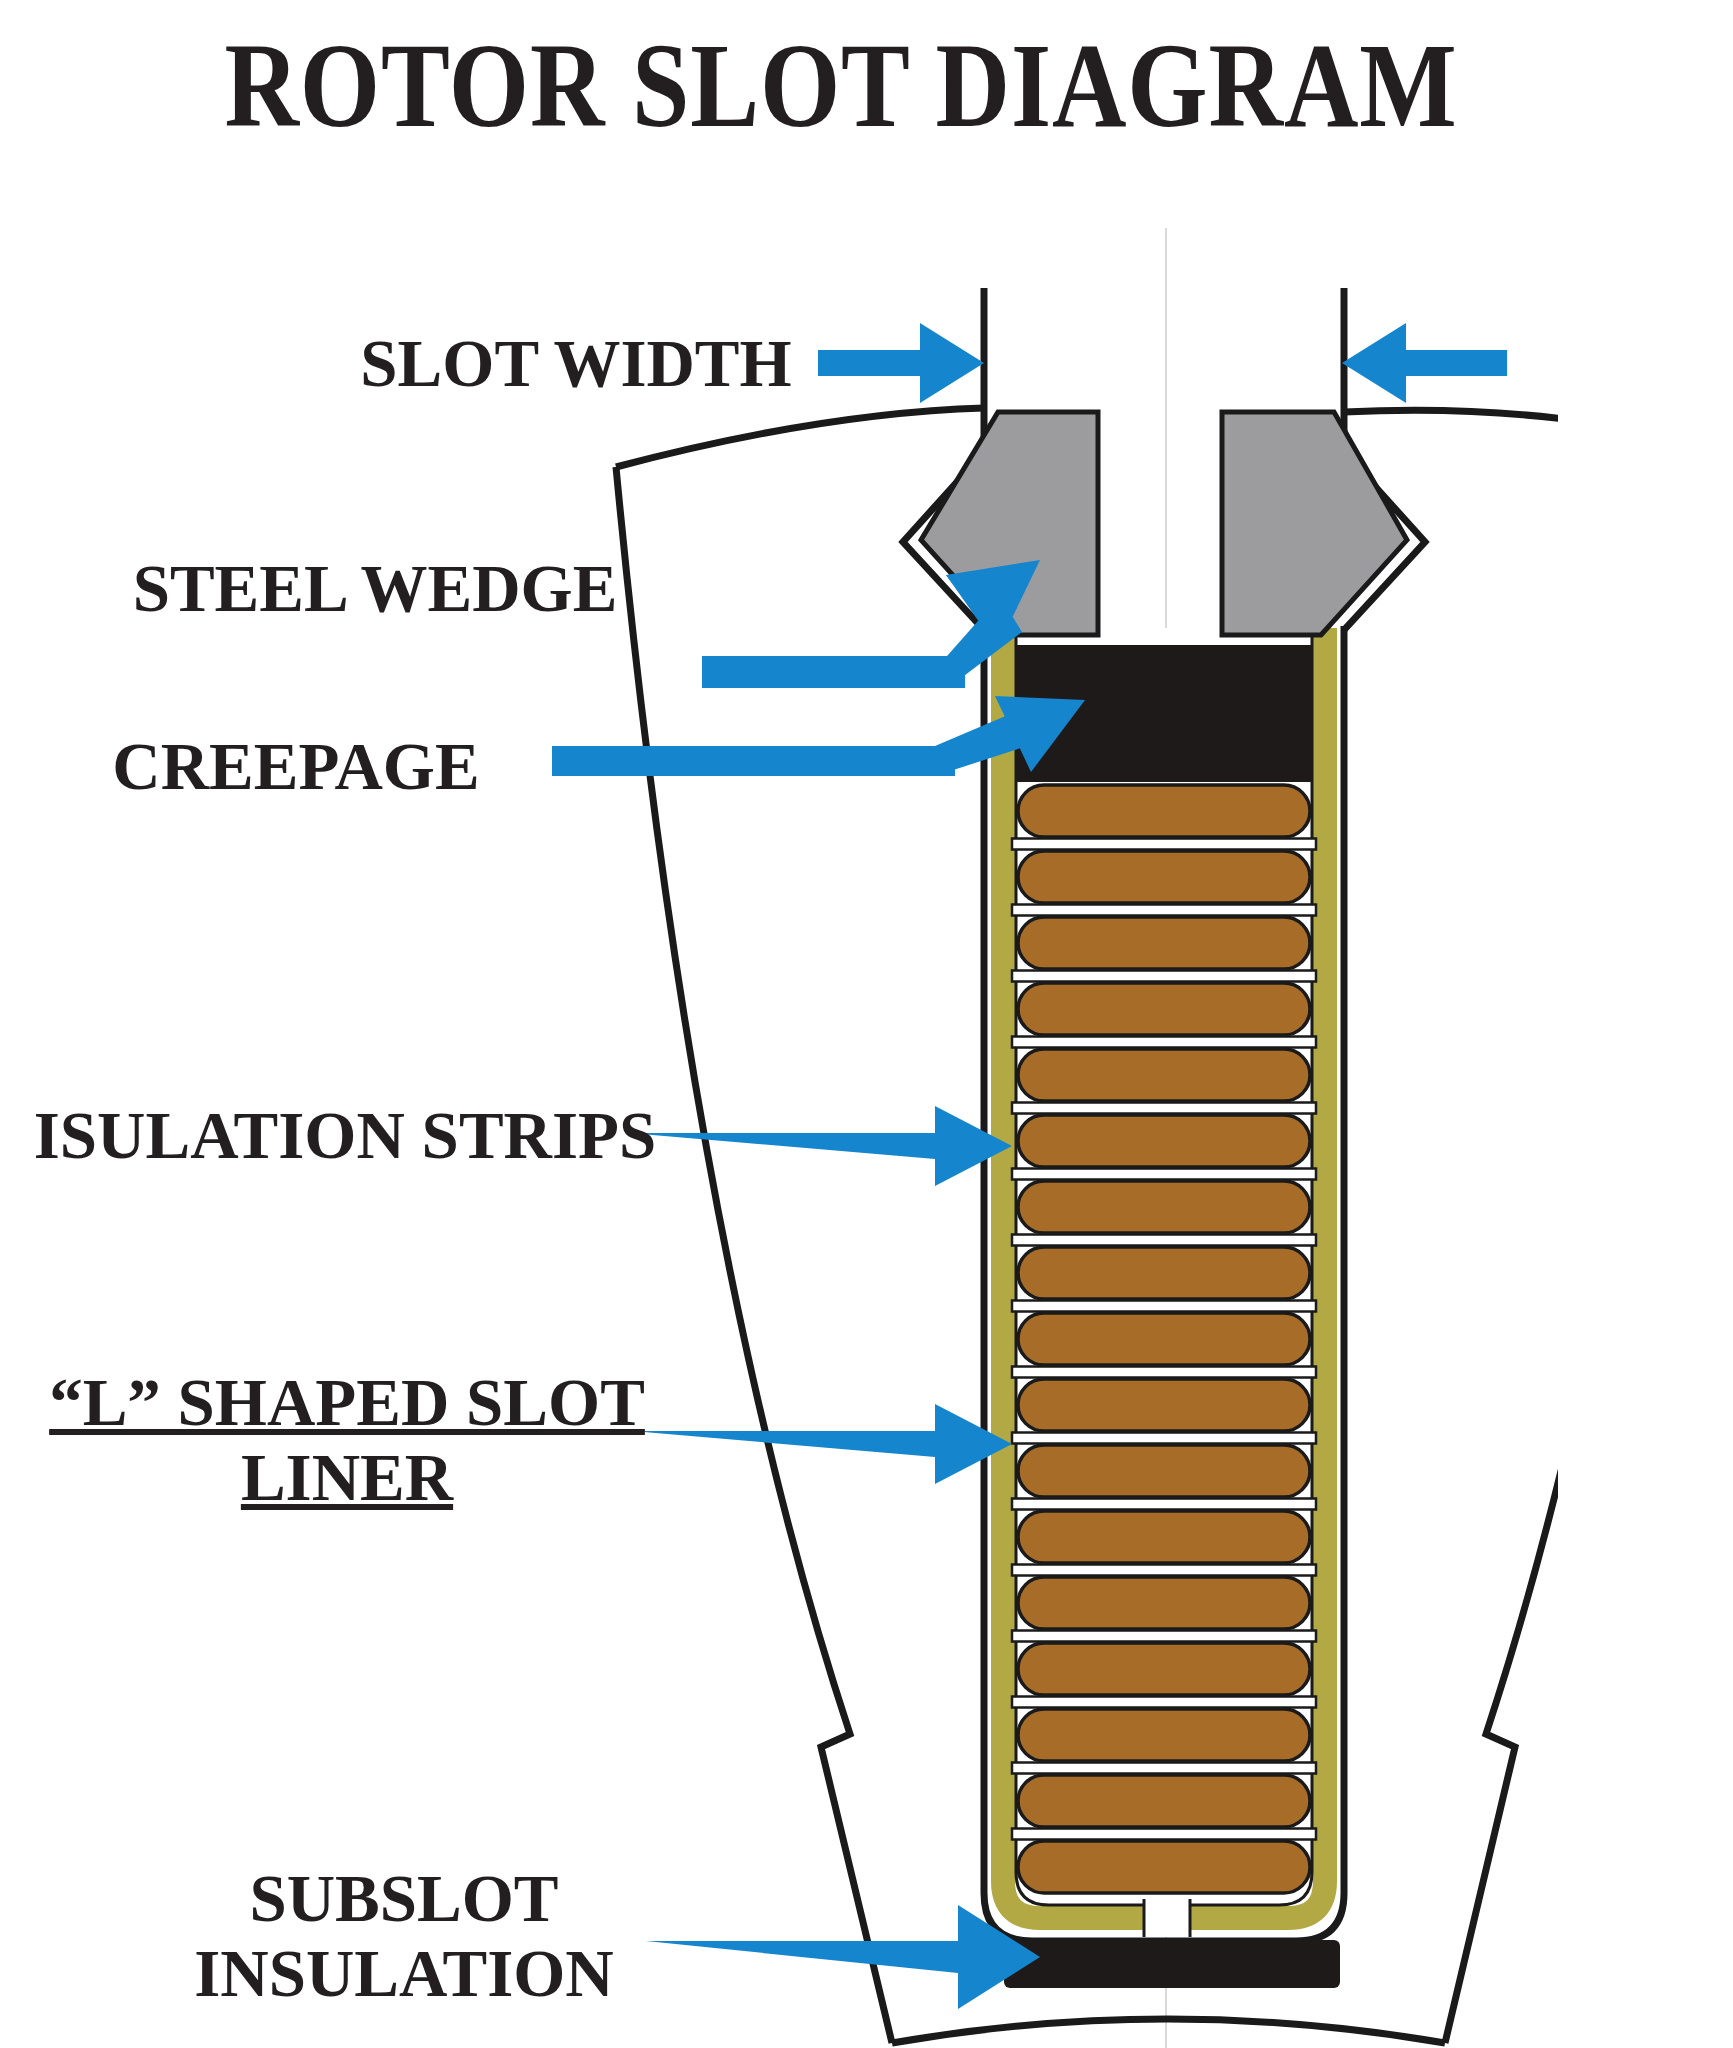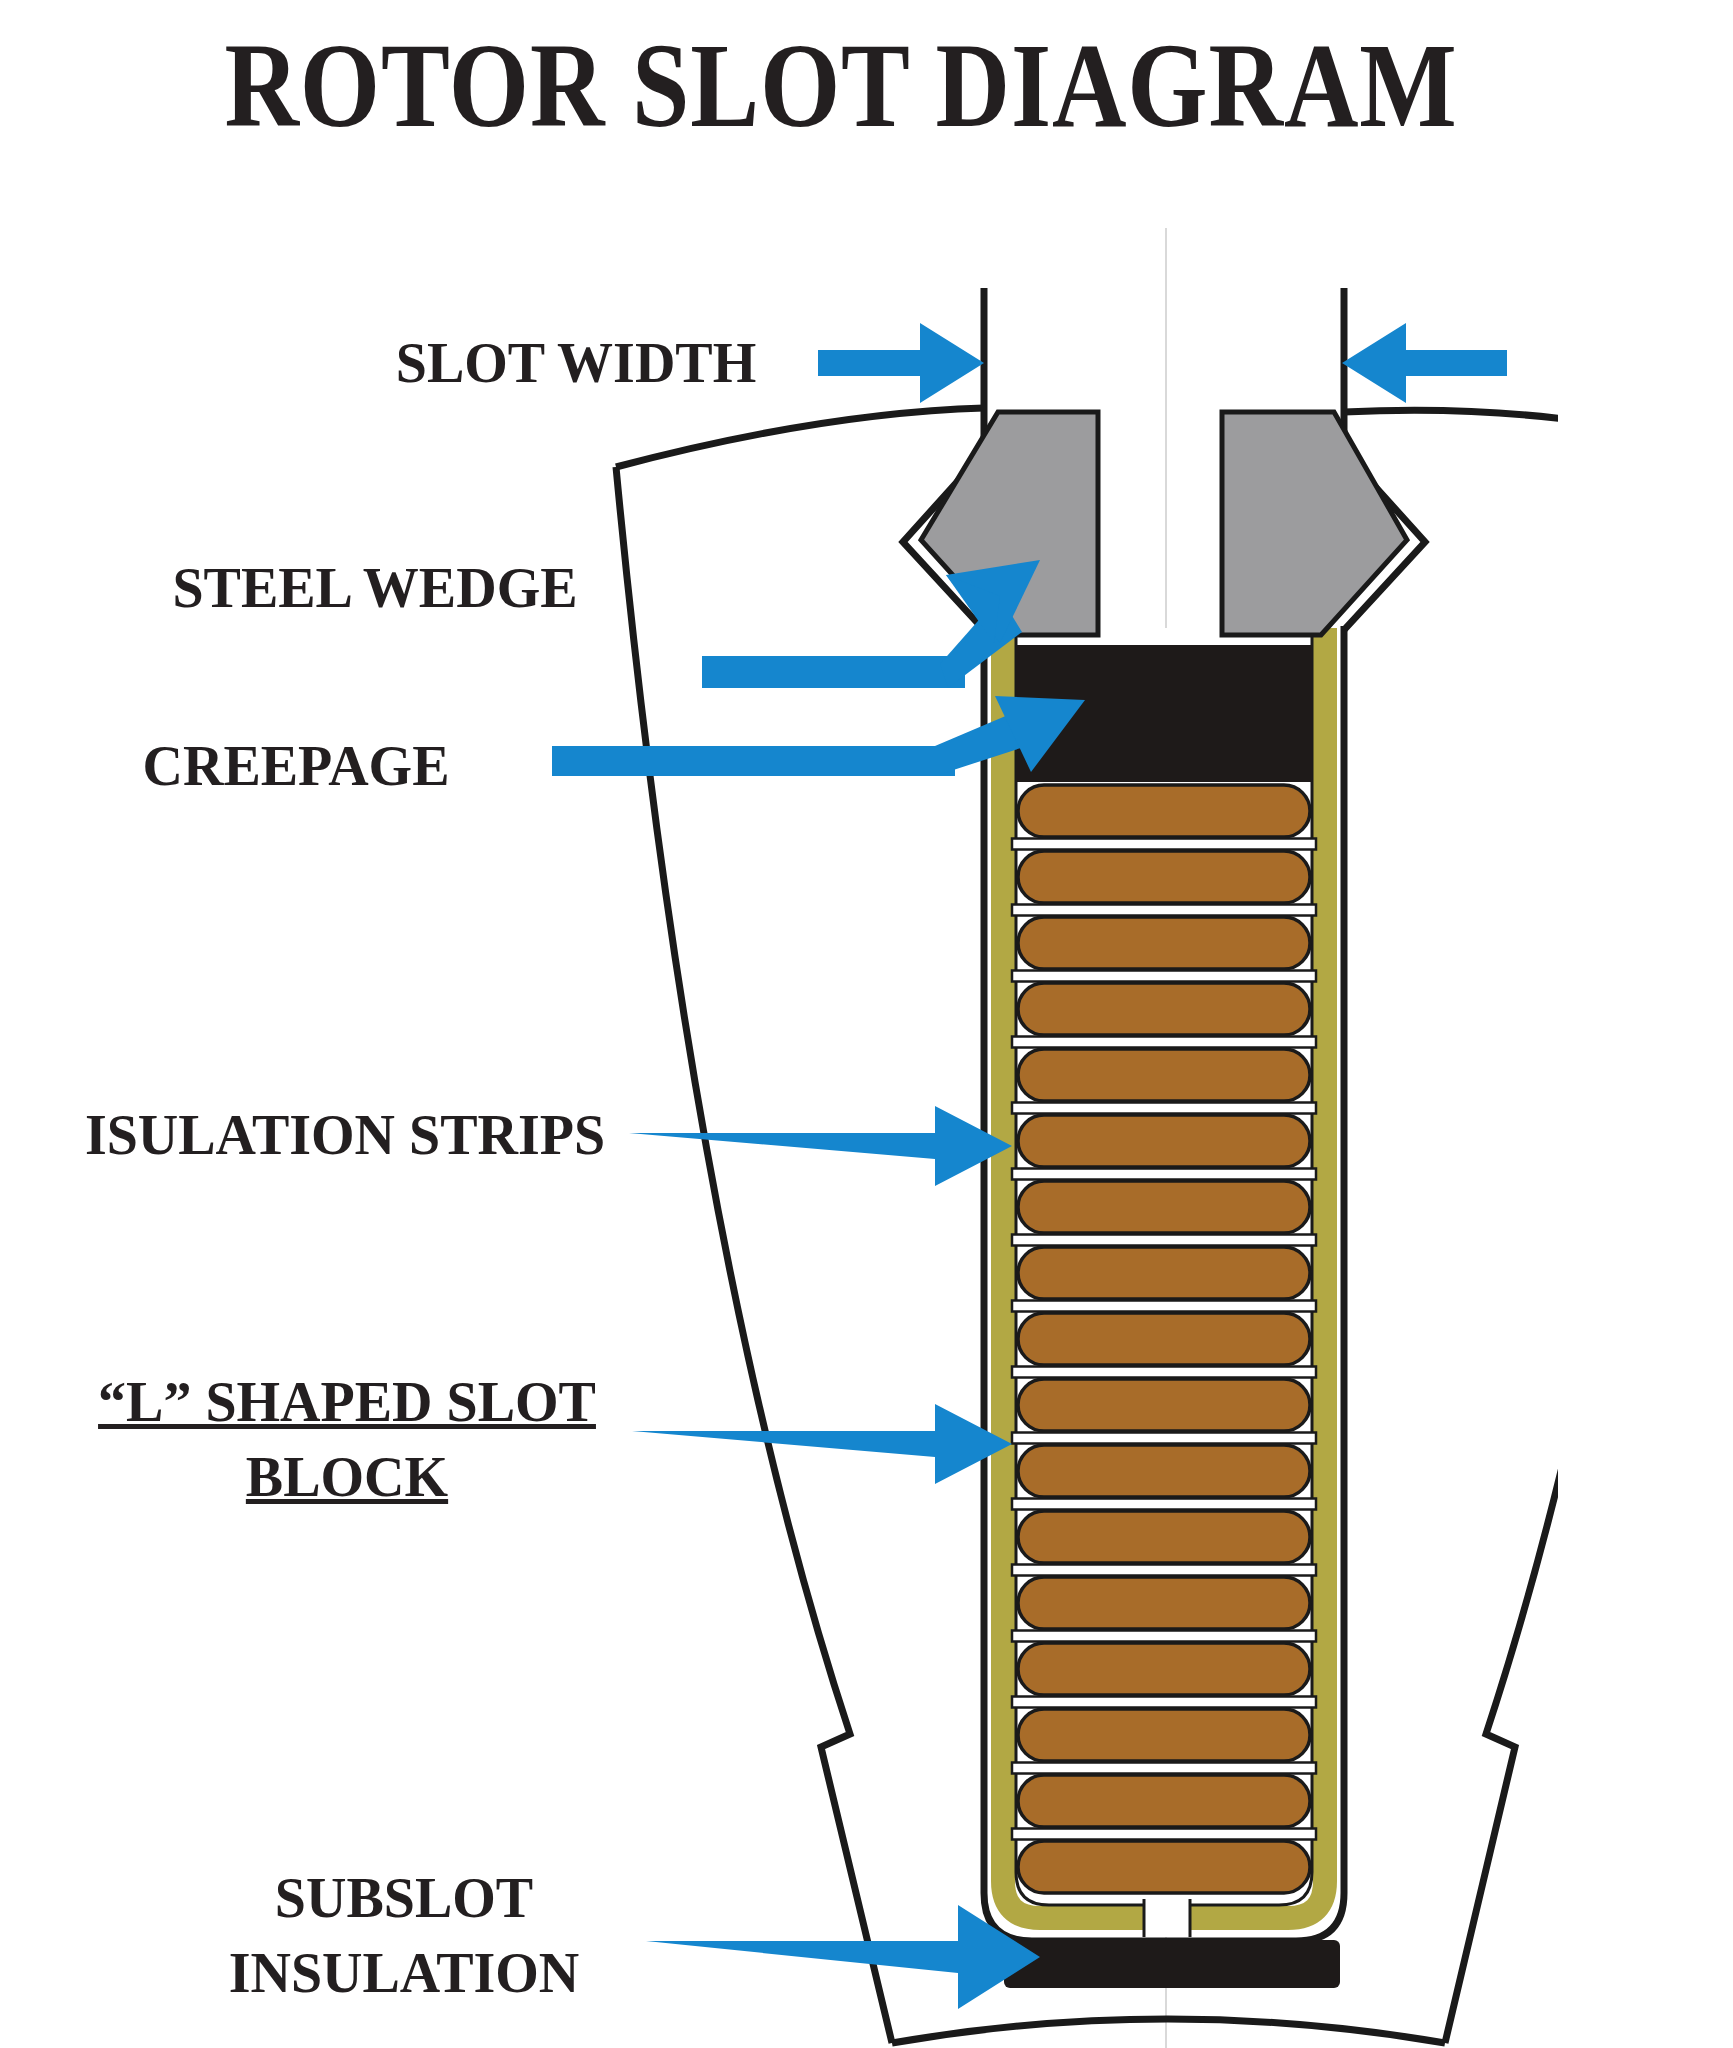--- a/index.html
+++ b/index.html
@@ -2,21 +2,21 @@
 <html><head>
 <meta charset="utf-8">
 <style>
   html,body{margin:0;padding:0;background:#ffffff;}
   #stage{position:relative;width:1558px;height:2048px;background:#ffffff;overflow:hidden;
          font-family:"Liberation Serif", serif;}
   #art{position:absolute;left:0;top:0;}
   .txt{position:absolute;transform:translate(-50%,-50%);font-weight:bold;color:#231F20;
        text-align:center;white-space:nowrap;}
   #title{font-size:120px;transform:translate(-50%,-50%) scaleX(0.86);letter-spacing:1px;}
-  .lbl{font-size:56px;line-height:75px;}
+  .lbl{font-size:67px;line-height:75px;}
 </style>
 </head>
 <body>
 
 <div id="stage">
 
   <svg id="art" width="1733" height="2048" viewBox="0 0 1733 2048">
 
     <line x1="1166" y1="228" x2="1166" y2="2048" stroke-width="2" stroke="#d9d9d9"></line>
 
@@ -129,21 +129,21 @@
   <div class="txt lbl" style="left:296px;top:766px;">
     <div>CREEPAGE</div>
   </div>
 
   <div class="txt lbl" style="left:345px;top:1135px;">
     <div>ISULATION STRIPS</div>
   </div>
 
   <div class="txt lbl" style="left:347px;top:1440px;text-decoration:underline;">
     <div>“L” SHAPED SLOT</div>
-    <div>BLOCK</div>
+    <div>LINER</div>
   </div>
 
   <div class="txt lbl" style="left:404px;top:1936px;">
     <div>SUBSLOT</div>
     <div>INSULATION</div>
   </div>
 
 </div>
 
 </body></html>

